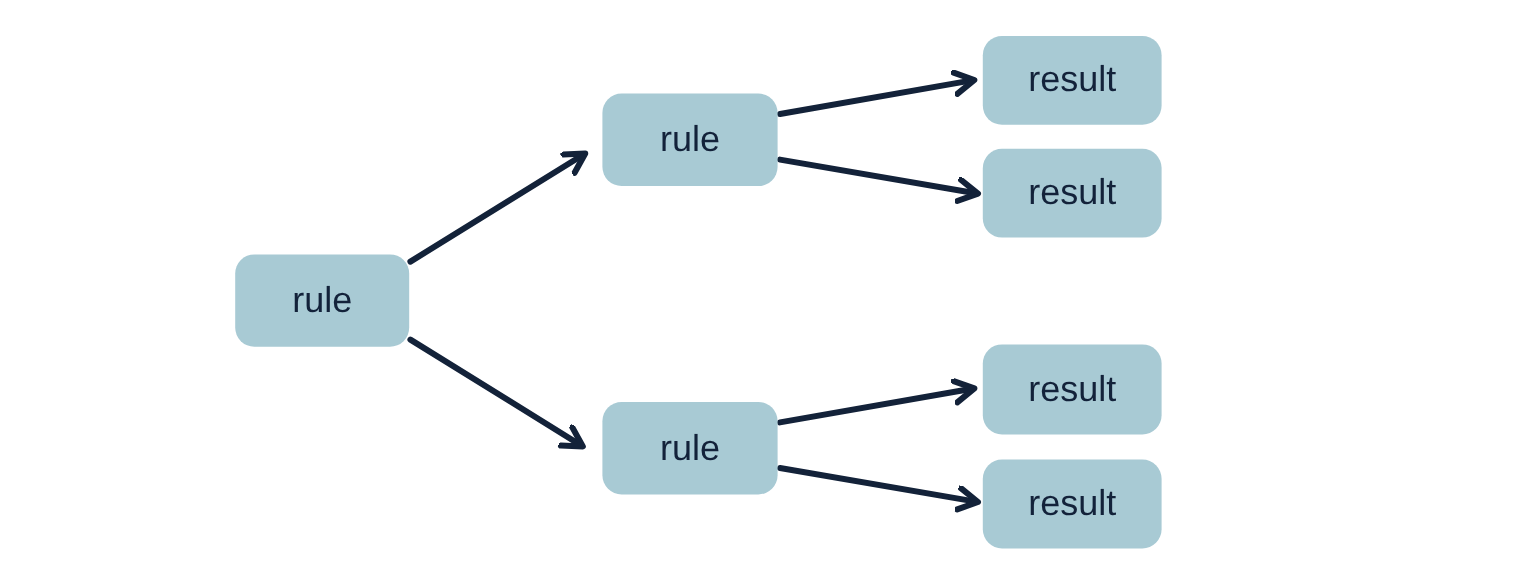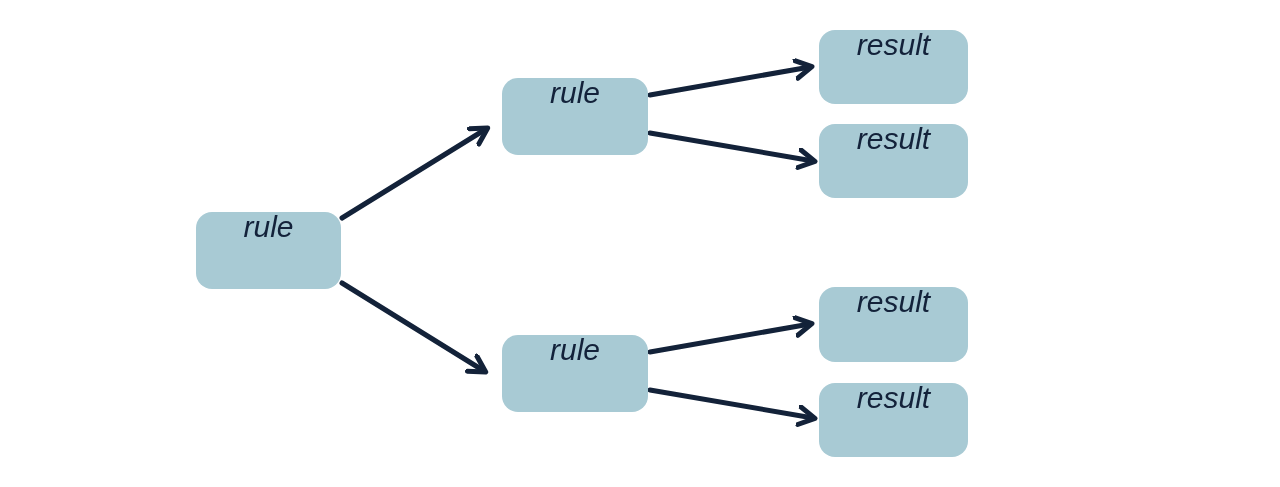--- a/index.html
+++ b/index.html
@@ -33,22 +33,22 @@
     stroke-width: 5;
     stroke-linecap: round;
     stroke-linejoin: round;
     fill: none;
   }
   .node {
     position: absolute;
     background: var(--node-fill, #a8cad4);
     border-radius: 16px;
     display: flex;
+    align-items: center;
     justify-content: center;
-    font-style: italic;
   }
   .node-label {
     color: var(--text, #13223a);
     font-size: 30px;
     line-height: 1;
     white-space: nowrap;
   }
 </style>
 </head>
 <body>

